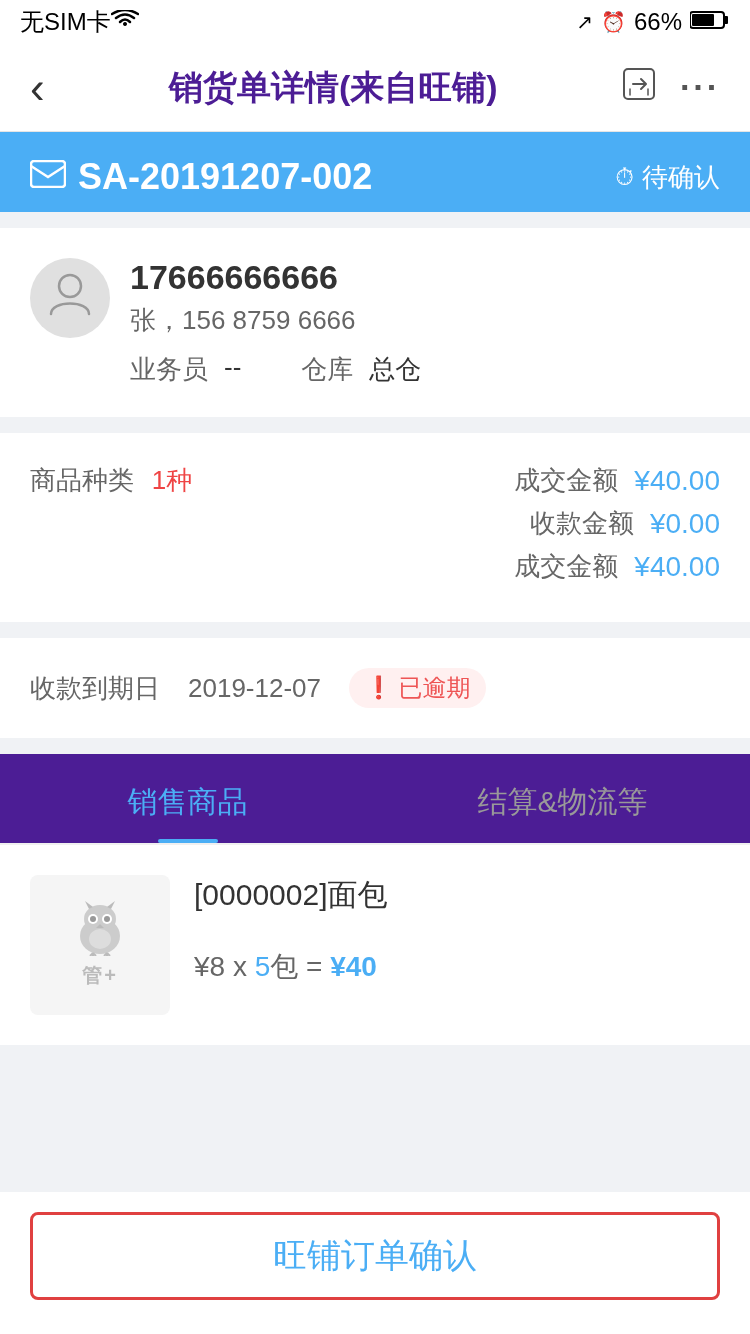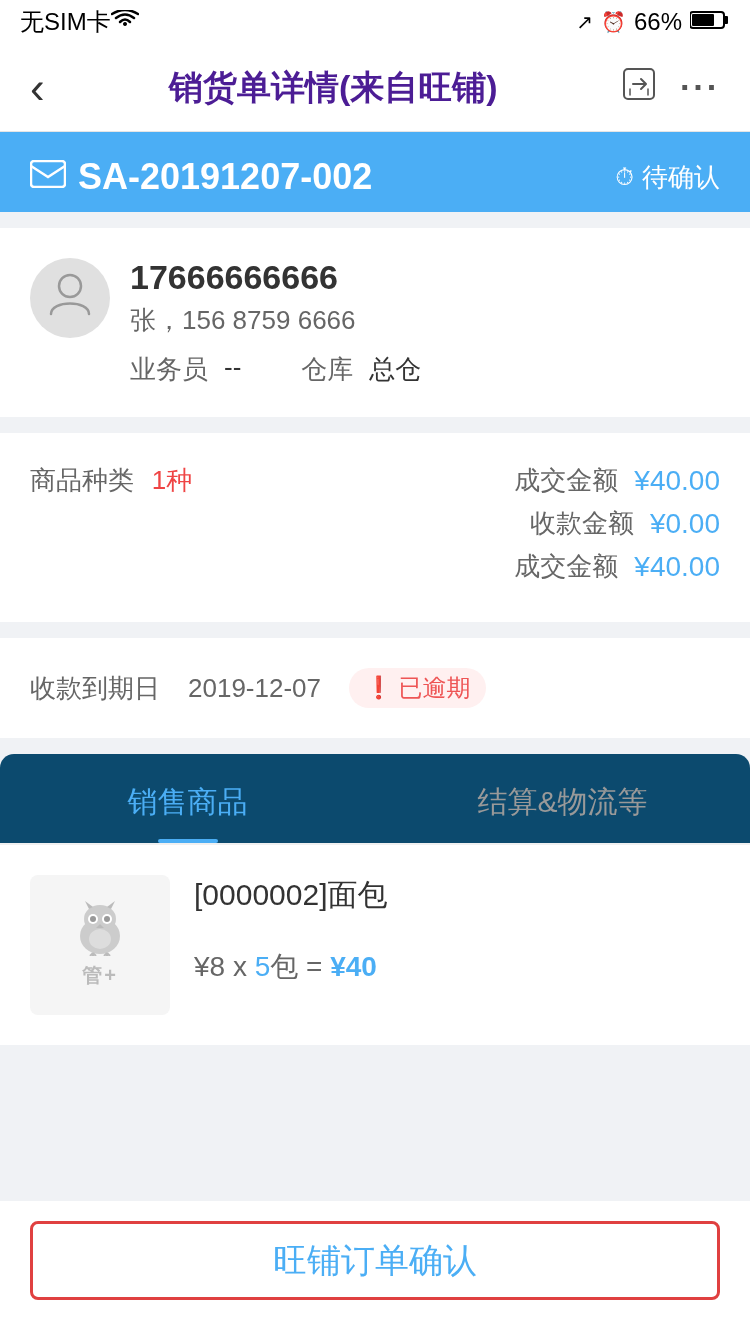--- a/index.html
+++ b/index.html
@@ -164,23 +164,22 @@
       background: #fff0f0;
       color: #e55;
       border-radius: 20px;
       padding: 4px 16px;
       font-size: 24px;
     }
     .overdue-dot { color: #e55; font-size: 22px; }
 
     
     .tabs-container {
-      background: #0c4a6e;
+      background: #4c1d95;
       margin-top: 16px;
-      border-radius: 14px;
     }
     .tabs-row {
       display: flex;
       border-bottom: 2px solid #f0f0f0;
     }
     .tab-item {
       flex: 1;
       text-align: center;
       padding: 28px 0 20px;
       font-size: 30px;
@@ -253,21 +252,21 @@
     
     .bottom-area {
       position: fixed;
       bottom: 0;
       width: 750px;
       background: #fff;
       padding: 20px 30px 34px;
     }
     .confirm-btn {
       width: 100%;
-      height: 79px;
+      height: 88px;
       border: 3px solid #e04040;
       border-radius: 8px;
       background: #fff;
       color: #4BAEF5;
       font-size: 34px;
       font-weight: 500;
       cursor: pointer;
       display: flex;
       align-items: center;
       justify-content: center;

